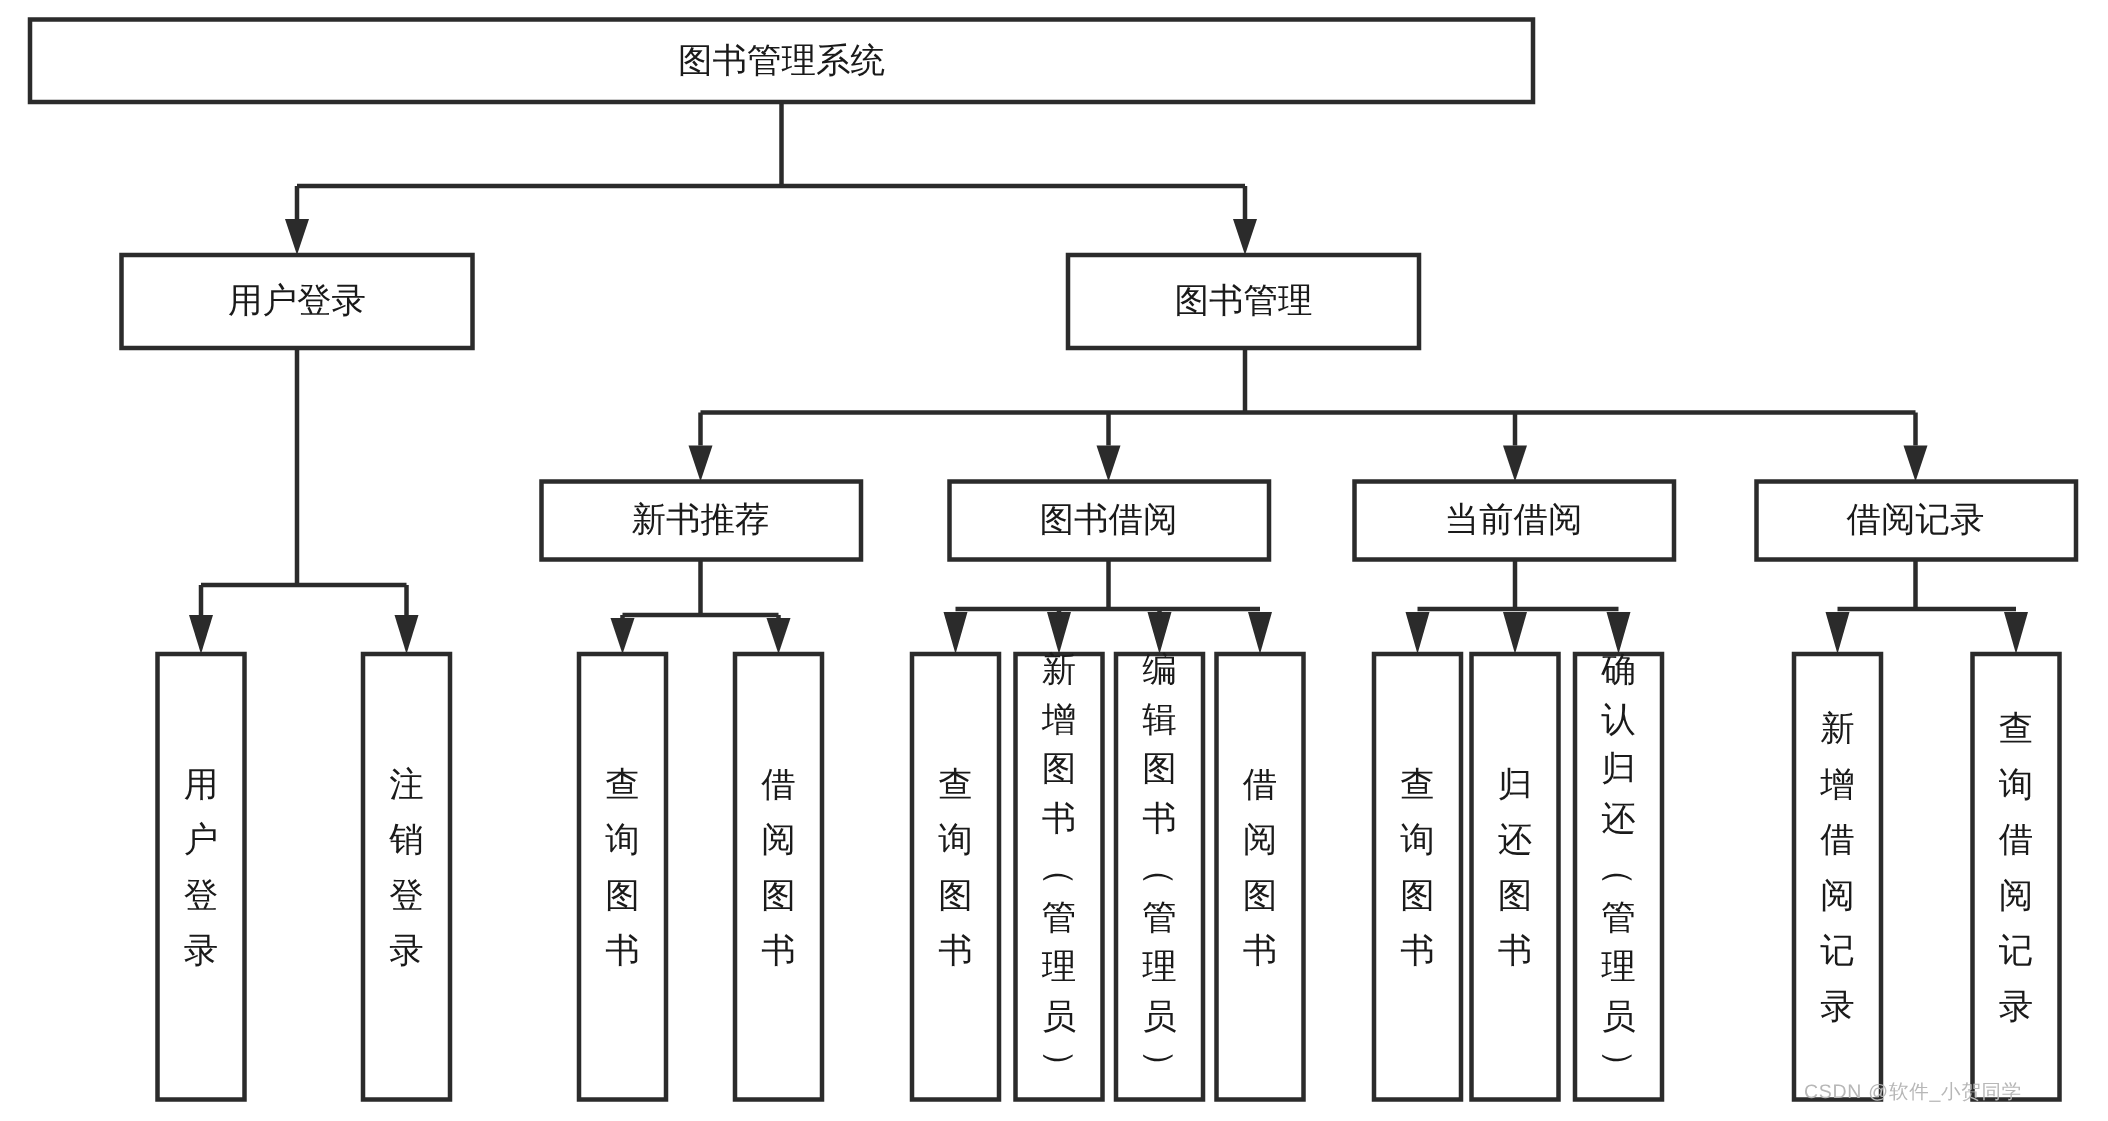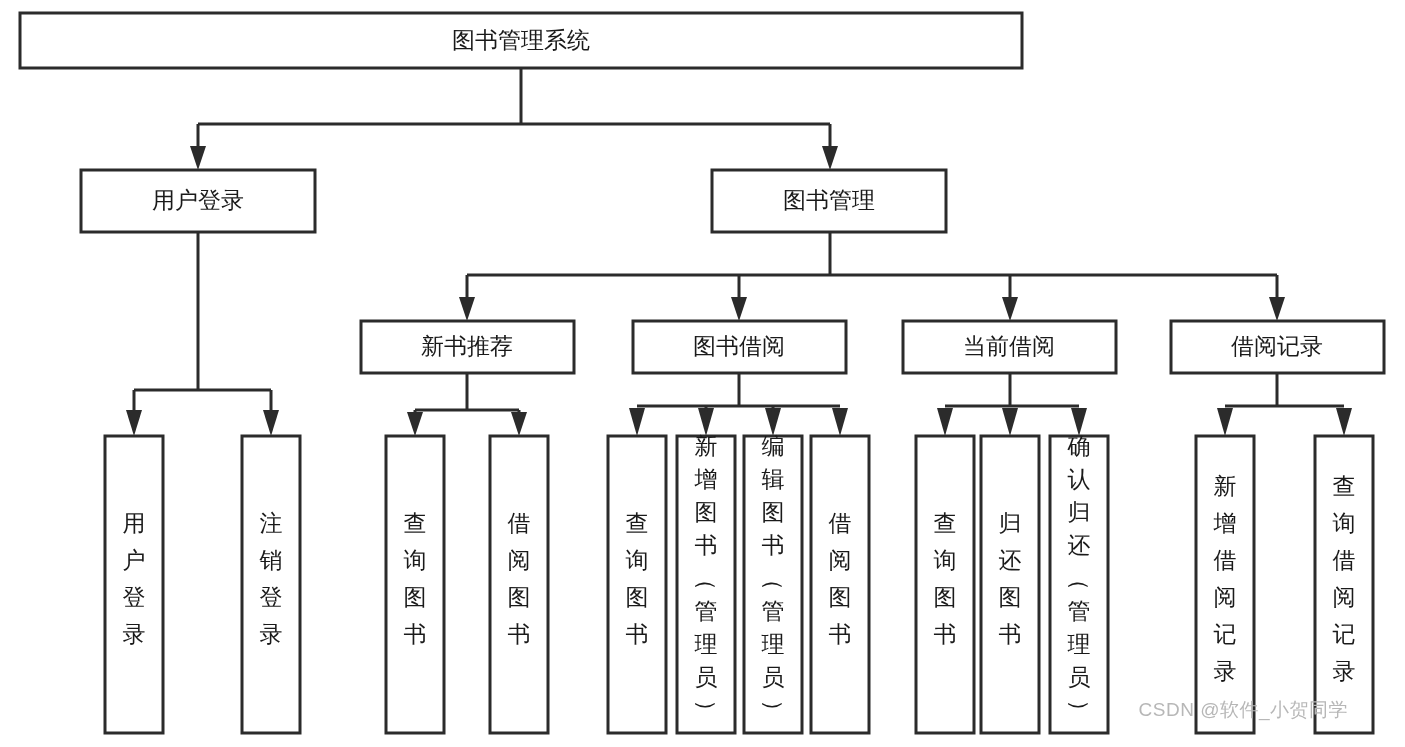--- a/index.html
+++ b/index.html
@@ -55,23 +55,23 @@
   }
   .leaf-label-glyph {
     font-family: "Liberation Sans", "DejaVu Sans", sans-serif;
     font-size: 23px;
     fill: #1a1a1a;
     text-anchor: middle;
   }
   .watermark {
     position: absolute;
     right: 10px;
-    bottom: 24px;
+    bottom: 10px;
     font-family: "Liberation Sans", "DejaVu Sans", sans-serif;
-    font-size: 19px;
+    font-size: 13px;
     color: #b7b7b7;
     white-space: nowrap;
     letter-spacing: 0.5px;
     user-select: none;
   }
 </style>
 </head>
 <body>
 
 <div id="diagram-root">

